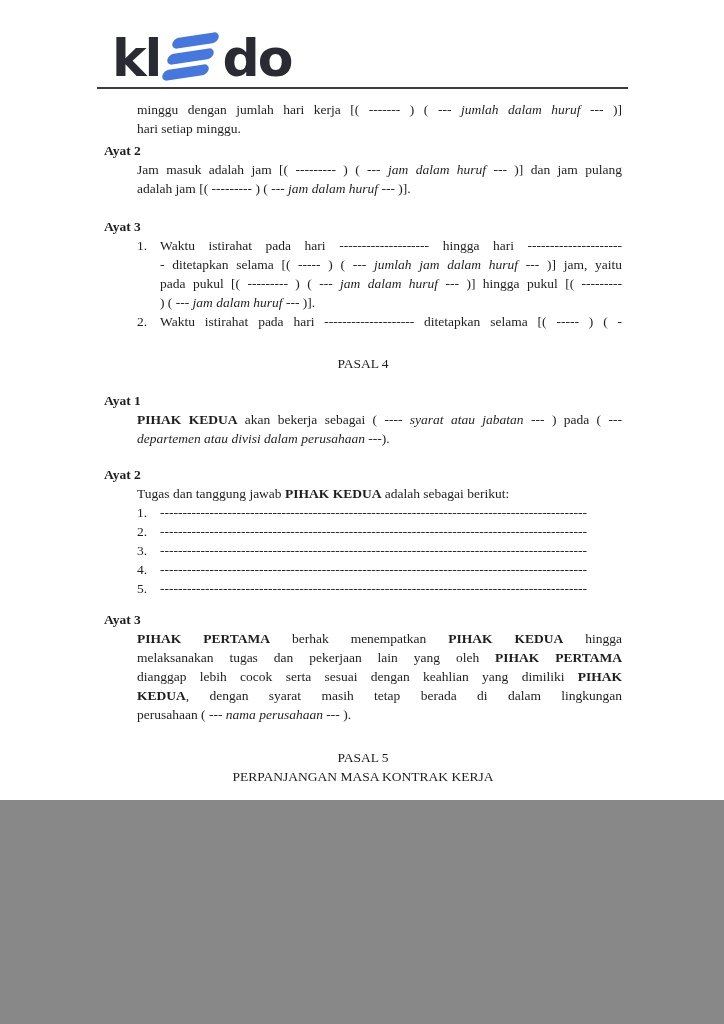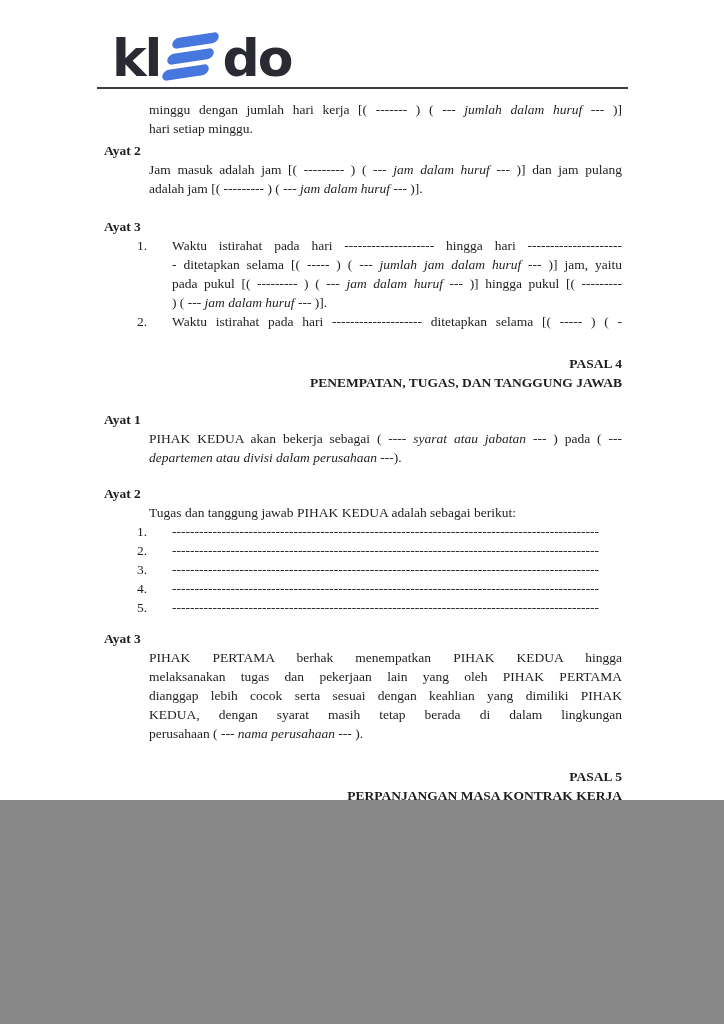--- a/index.html
+++ b/index.html
@@ -24,27 +24,27 @@
   }
   .lg-bars i:nth-child(1){left:10px; top:5px;}
   .lg-bars i:nth-child(2){left:5px;  top:21px;}
   .lg-bars i:nth-child(3){left:0px;  top:37px;}
   .hrule{position:absolute; left:97px; top:87px; width:531px; height:2px; background:var(--rule,#3d3d3d);}
   
   #content{
     position:absolute; left:104px; top:100px; width:518px;
     font-size:13.5px; line-height:19px;
   }
-  .line{text-align:justify; text-align-last:justify; height:19px; overflow:hidden;margin-left:12px;}
+  .line{text-align:justify; text-align-last:justify; height:19px; overflow:hidden;}
   .line.last{text-align:justify; text-align-last:left;}
-  .b{font-weight:400;}
+  .b{font-weight:700;}
   .i{font-style:italic;}
   .para{margin-left:33px;}
   .ayat{font-weight:700;}
-  .pasal{text-align:right; font-weight:700;}
+  .pasal{text-align:center; font-weight:400;}
   .oli{margin-left:33px; position:relative; padding-left:23px;}
   .num{position:absolute; left:0; top:0;}
   
   .frule{position:absolute; left:97px; top:941px; width:528px; height:3px; background:var(--frule,#ececec);}
   .ftext{position:absolute; left:97px; top:947px; font-size:13px; line-height:16px;}
   .fnum{font-weight:700; color:#151515;}
   .flabel{color:var(--gray,#5a5a5a); letter-spacing:1px; margin-left:1px;}
 </style>
 </head>
 <body>
@@ -86,21 +86,20 @@
         </div>
         <div class="oli">
           <span class="num">2.</span>
           <div>
             <div class="line"><span>Waktu istirahat pada hari -------------------- ditetapkan selama [( ----- ) ( -</span></div>
           </div>
         </div>
       </div>
       <div class="pasal" style="margin-top: 23px;">
         <div>PASAL 4</div>
-        <div>PENEMPATAN, TUGAS, DAN TANGGUNG JAWAB</div>
       </div>
       <div class="ayat" style="margin-top: 18px;">Ayat 1</div>
       <div class="para">
         <div class="line"><span class="b">PIHAK KEDUA</span><span> akan bekerja sebagai ( ---- </span><span class="i">syarat atau jabatan</span><span> --- ) pada ( ---</span></div>
         <div class="line last"><span class="i">departemen atau divisi dalam perusahaan</span><span> ---).</span></div>
       </div>
       <div class="ayat" style="margin-top: 17px;">Ayat 2</div>
       <div class="para">
         <div class="line last"><span>Tugas dan tanggung jawab </span><span class="b">PIHAK KEDUA</span><span> adalah sebagai berikut:</span></div>
       </div>

